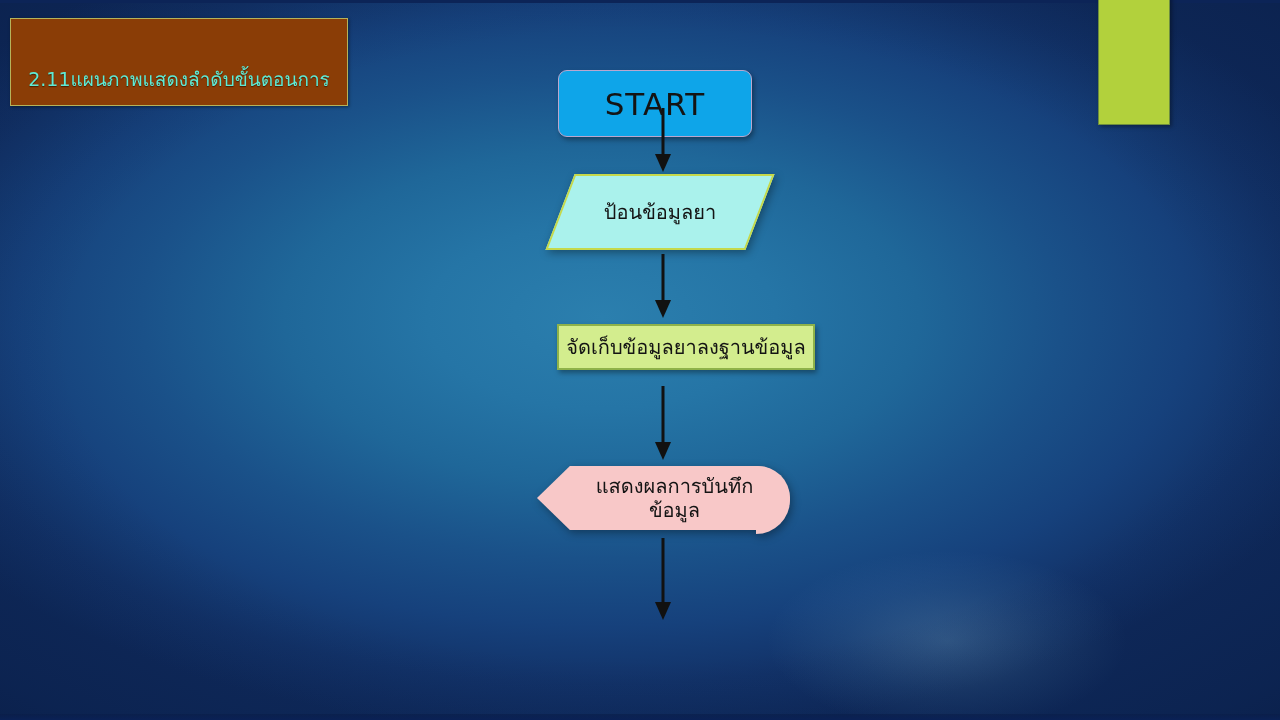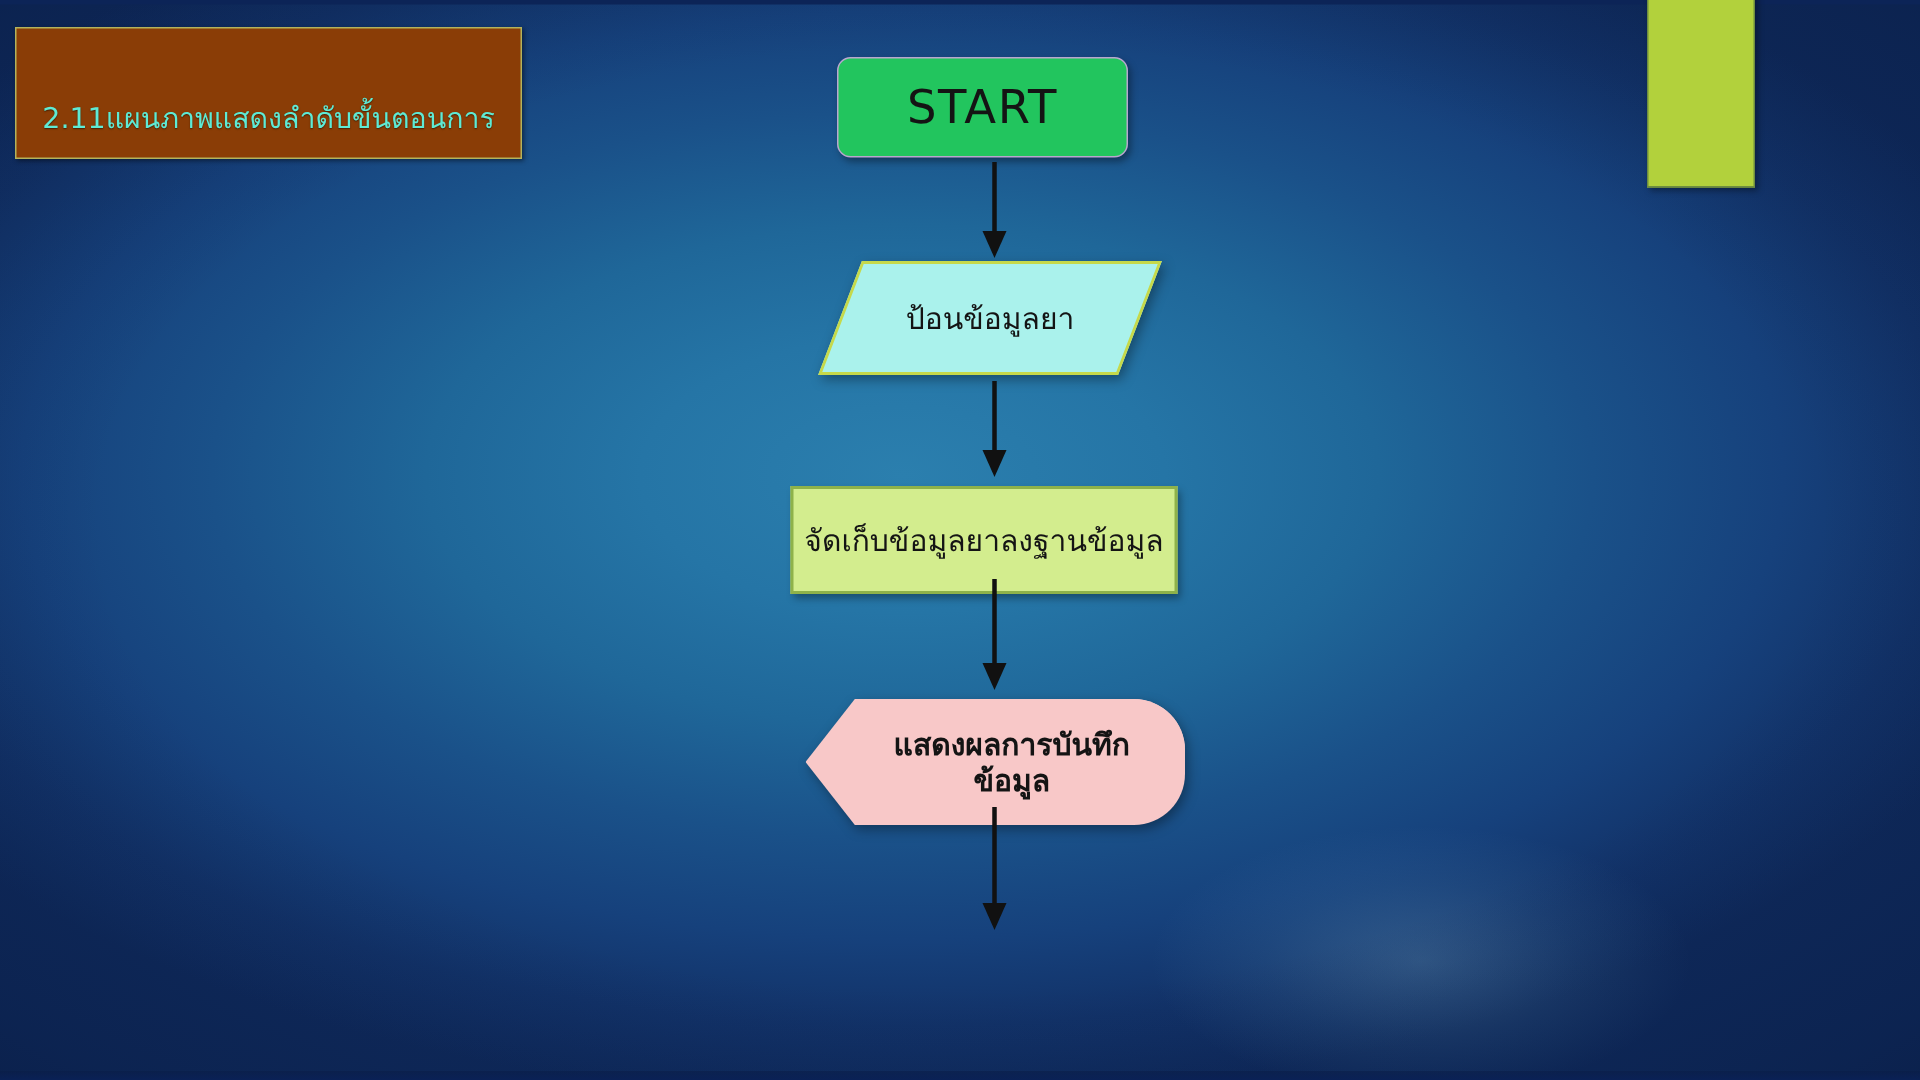--- a/index.html
+++ b/index.html
@@ -108,27 +108,28 @@
     position: absolute;
     box-sizing: border-box;
     display: flex;
     align-items: center;
     justify-content: center;
     text-align: center;
   }
 
   
   .terminator {
-    background: #22c55e;
+    background: #0ea5e9;
     border: 1px solid #b9a7cf;
     border-radius: 9px;
     color: #151515;
     font-size: 31px;
     letter-spacing: 1px;
     box-shadow: 2px 3px 5px rgba(0,0,0,0.35);
+    margin-top: 32px;
   }
   #node-start { left: 558px; top: 38px;  width: 194px; height: 67px; }
   #node-stop  { left: 566px; top: 626px; width: 180px; height: 61px; }
 
   
   #node-input {
     left: 560px;
     top: 174px;
     width: 200px;
     height: 76px;
@@ -144,37 +145,36 @@
     box-sizing: border-box;
     transform: skewX(-21deg);
   }
   #node-input .node-text {
     position: relative;
     z-index: 2;
   }
 
   
   #node-process {
-    left: 527px;
+    left: 557px;
     top: 324px;
     width: 258px;
-    height: 72px;
+    height: 46px;
     background: #d3ed8e;
     border: 2px solid #8eb24a;
     box-shadow: 2px 3px 5px rgba(0,0,0,0.35);
   }
 
   
   #node-output {
     left: 537px;
     top: 466px;
     width: 253px;
-    height: 84px;
+    height: 64px;
     filter: drop-shadow(2px 3px 4px rgba(0,0,0,0.35));
-    font-weight: bold;
   }
   #node-output .display-fill {
     position: absolute;
     inset: 0;
     background: #f8c8c8;
     border-radius: 0 34px 34px 0;
     clip-path: polygon(
       0% 50%,
       13% 0%,
       100% 0%,

